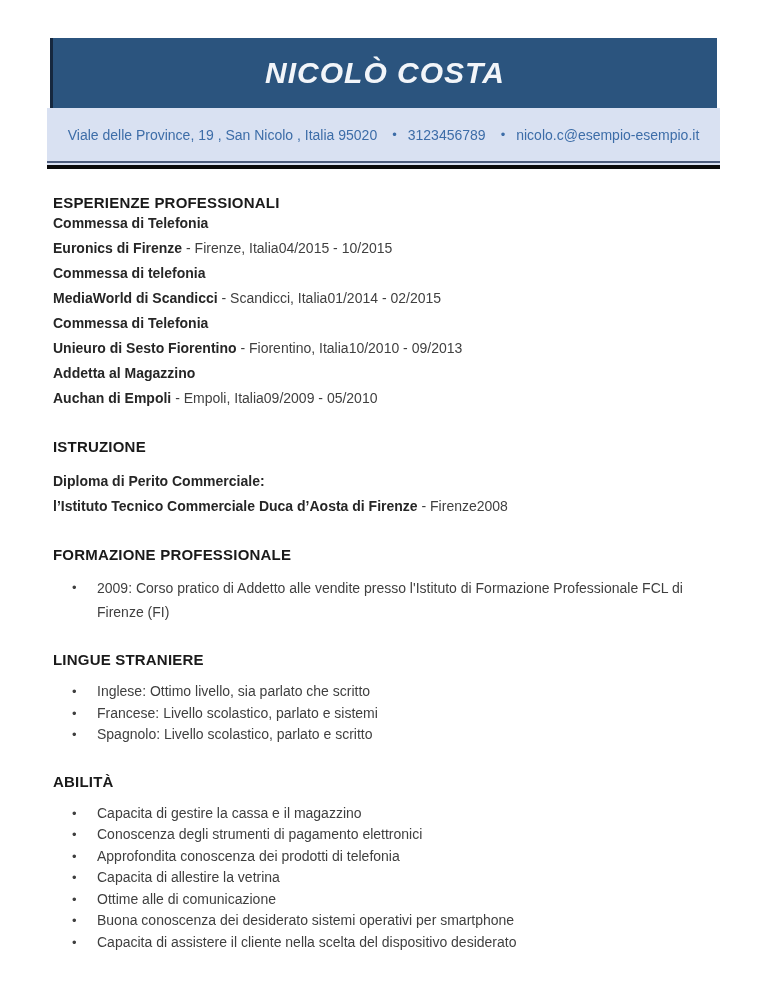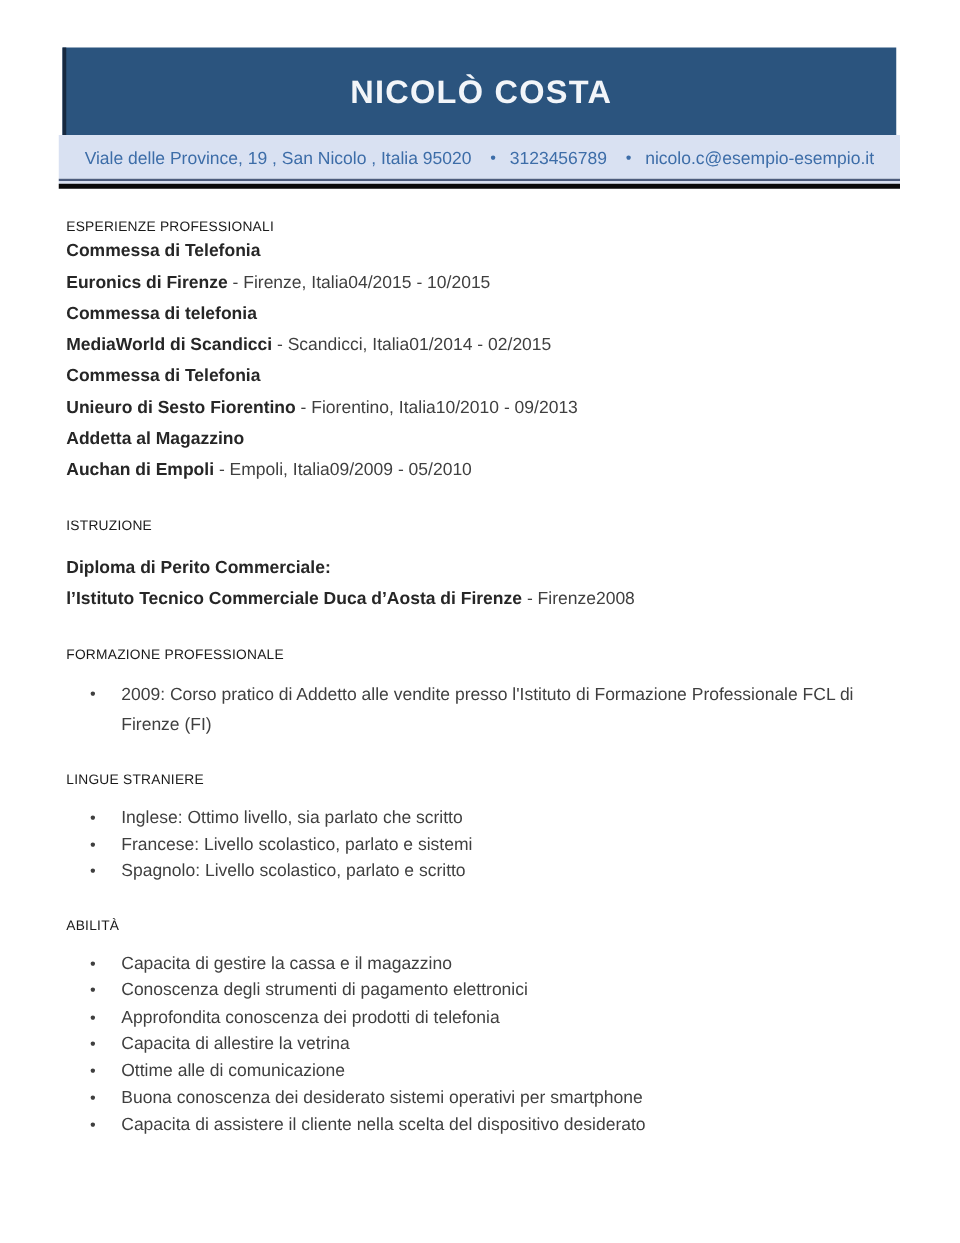--- a/index.html
+++ b/index.html
@@ -27,40 +27,41 @@
   .header-wrap{margin:38px 48px 0 47px;}
   .header-band{
     background:var(--header-band);
     border-left:3px solid var(--header-band-edge);
     margin:0 3px;
     height:70px;
     display:flex;align-items:center;justify-content:center;
   }
   .candidate-name{
     color:var(--name-text);
-    font-size:26px;font-weight:bold;
+    font-size:30px;font-weight:bold;
     letter-spacing:1px;
+    font-style:italic;
   }
   .contact-bar{
     background:var(--contact-band);
-    height:35px;
+    height:53px;
     display:flex;align-items:center;justify-content:center;
     color:var(--contact-text);
     font-size:14px;
     white-space:nowrap;
   }
   .contact-sep{margin:0 11px 0 15px;font-size:13px;}
   .divider-accent{height:2px;background:var(--accent-line);}
   .divider-gap{height:2px;background:var(--contact-band);}
   .divider-black{height:4px;background:var(--black-bar);}
   
   .content{margin:0 51px 0 53px;color:var(--body-text);font-size:14px;}
   .section-title{
     color:var(--heading-text);
-    font-size:11px;font-weight:normal;
+    font-size:15px;font-weight:bold;
     margin-top:27px;
     letter-spacing:0.2px;
   }
   .section-title.first{margin-top:25px;}
   .job-entry{line-height:25px;}
   .job-role{font-weight:bold;color:var(--bold-text);}
   .job-line{display:flex;justify-content:flex-start;align-items:baseline;}
   .job-company{font-weight:bold;color:var(--bold-text);}
   .job-location{color:var(--body-text);}
   .job-dates{color:var(--body-text);white-space:nowrap;}

